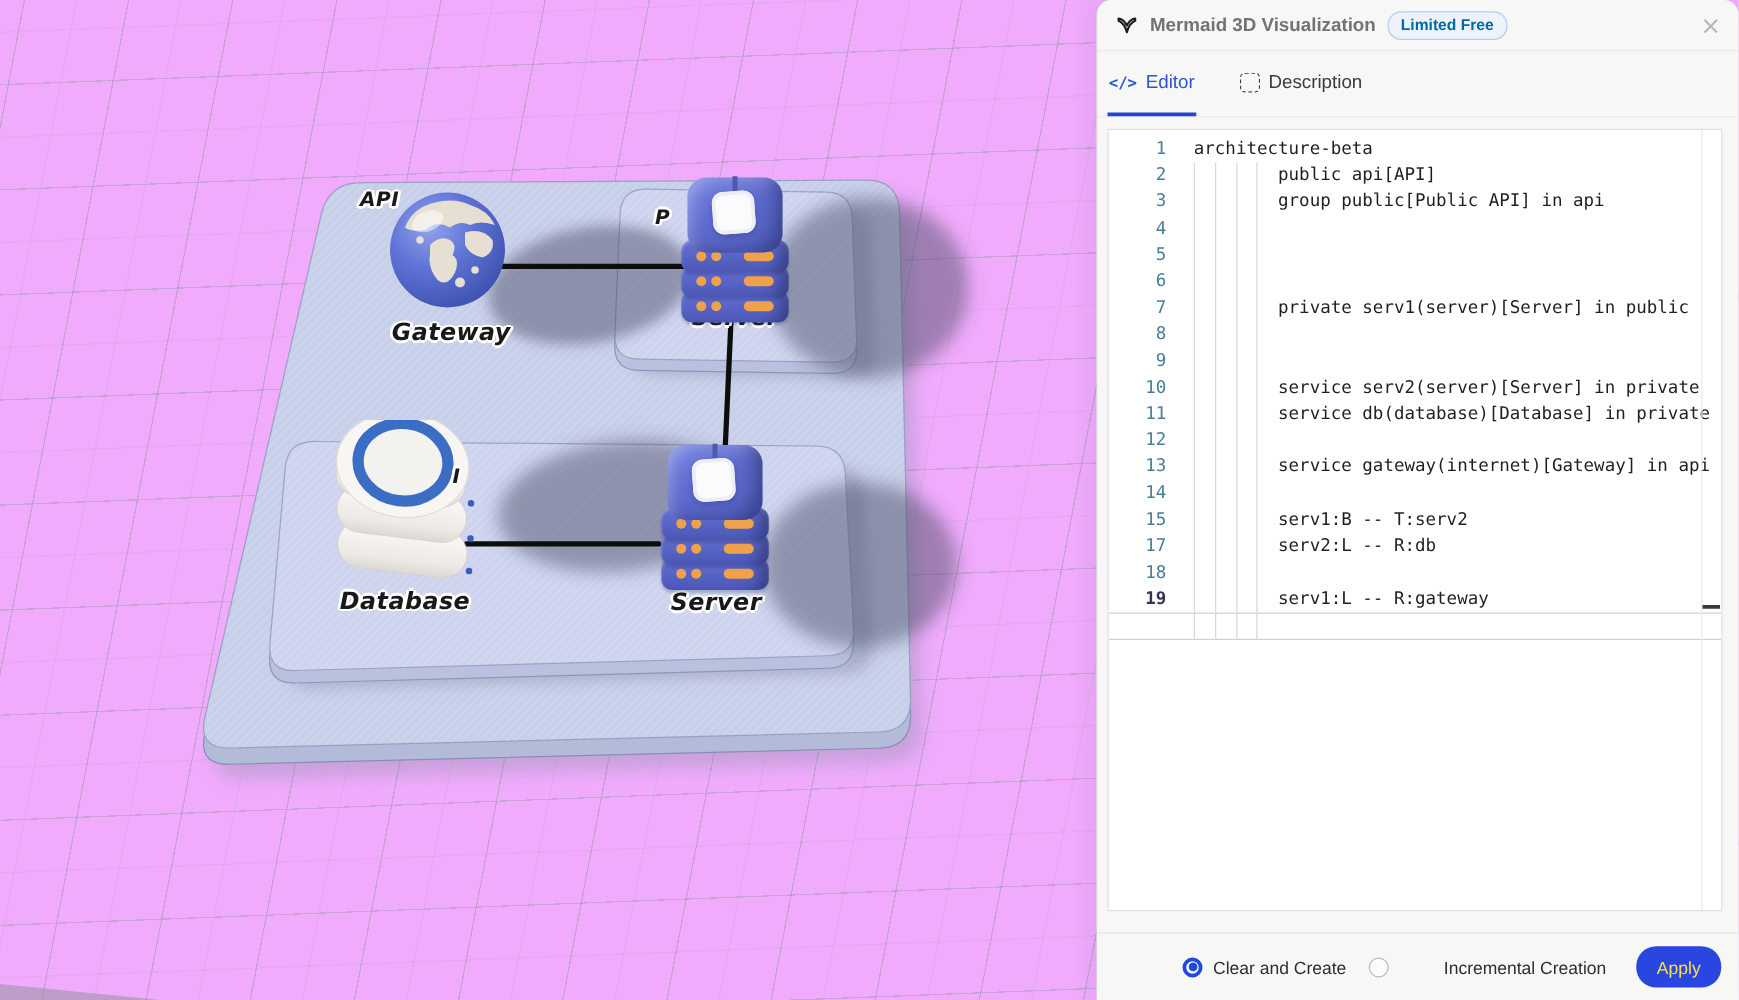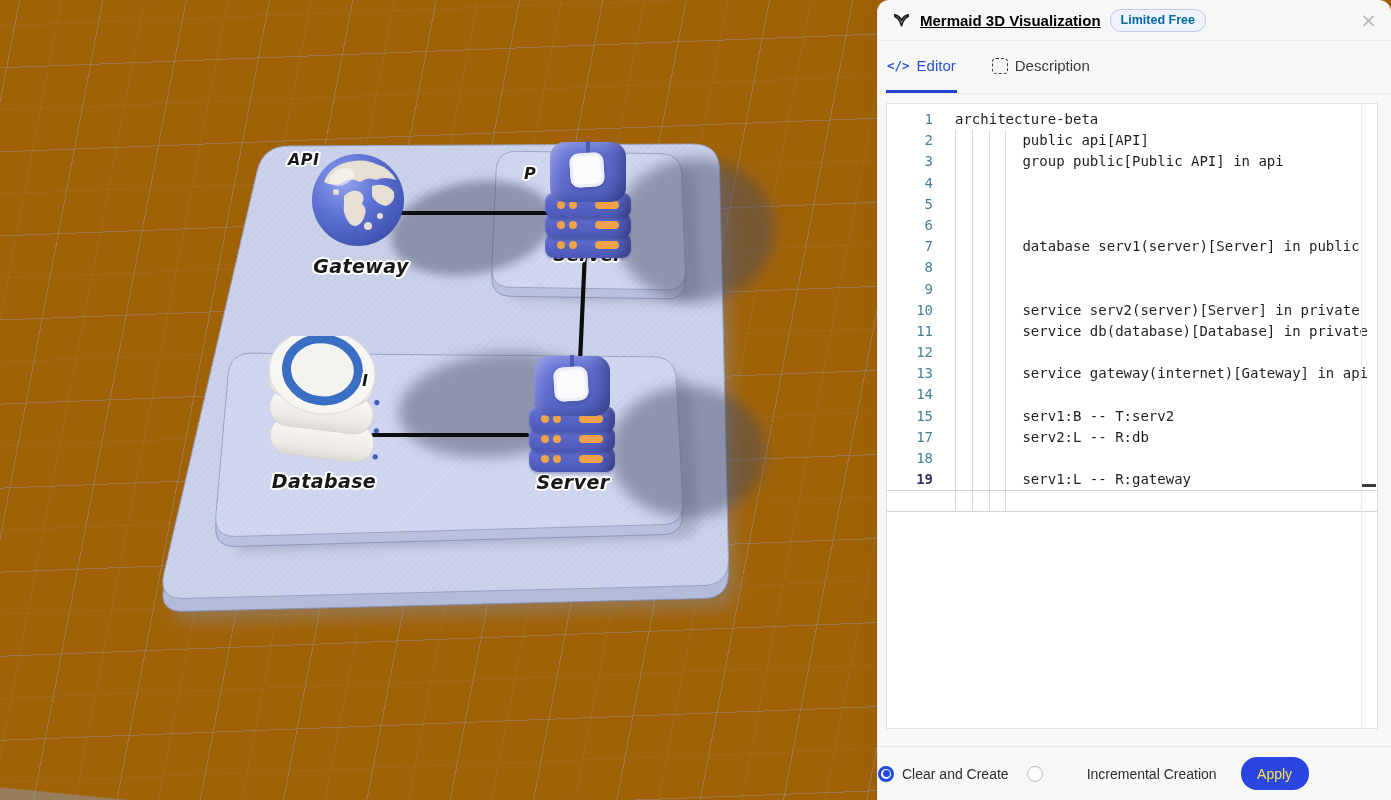--- a/index.html
+++ b/index.html
@@ -1,21 +1,21 @@
 <!DOCTYPE html>
 <html><head>
 <meta charset="utf-8">
 <style>
   html,body{margin:0;padding:0;}
   body{
     width:1391px;height:800px;position:relative;overflow:hidden;
     font-family:"Liberation Sans",sans-serif;background:#f1f0ee;
   }
   
-  .canvas{position:absolute;inset:0;overflow:hidden;background:#a16207;}
+  .canvas{position:absolute;inset:0;overflow:hidden;background:#f0abfc;}
   .grid{
     position:absolute;left:-500px;top:-420px;width:2700px;height:1800px;
     background-image:
       repeating-linear-gradient(90deg, rgba(148,151,163,.40) 0 1px, transparent 1px 84px),
       repeating-linear-gradient(0deg,  rgba(148,151,163,.34) 0 1px, transparent 1px 84px),
       repeating-linear-gradient(90deg, rgba(148,151,163,.14) 0 1px, transparent 1px 42px),
       repeating-linear-gradient(0deg,  rgba(148,151,163,.12) 0 1px, transparent 1px 42px);
     transform:rotate(-2.2deg) skewX(-13deg);
   }
   .scene{position:absolute;left:0;top:0;}
@@ -63,21 +63,21 @@
     background:#4d5ab0;border-radius:0 0 3px 3px;}
   .top-unit::after{content:"";position:absolute;left:20px;top:11px;width:34px;height:34px;background:#fbfbfd;
     border-radius:9px;transform:rotate(-4deg);
     box-shadow:0 2px 4px rgba(30,35,80,.25),inset 0 0 0 3px #eceef6;}
   
   .panel{position:absolute;left:877px;top:0;right:0;bottom:0;background:#f7f7f6;
     border-radius:12px 12px 0 0;box-shadow:-6px 0 16px rgba(60,60,80,.07);
     border-left:1px solid #e7e7e7;box-sizing:border-box;}
   .p-header{height:40px;display:flex;align-items:center;gap:9px;padding:0 14px;
     border-bottom:1px solid #e9e9e8;}
-  .p-title{font-size:15px;font-weight:700;color:#000000;white-space:nowrap;text-decoration:underline;}
+  .p-title{font-size:15px;font-weight:700;color:#737373;white-space:nowrap;}
   .badge{font-size:12.5px;font-weight:700;color:#0369a1;background:#edf2fd;
     border:1px solid #bccaf3;border-radius:11px;padding:2px 10px 3px;line-height:16px;}
   .close-x{margin-left:auto;font-size:20px;color:#b8b8b8;line-height:20px;cursor:pointer;
     font-family:"DejaVu Sans",sans-serif;}
   .p-tabs{height:52px;display:flex;align-items:stretch;gap:34px;padding:0 0 0 8px;
     border-bottom:1px solid #ececeb;}
   .tab{display:flex;align-items:center;gap:7px;font-size:15px;color:#3a3a3a;cursor:pointer;
     border-bottom:3px solid transparent;padding:0 1px;}
   .tab.active{color:#2a53d8;border-bottom-color:#2443d4;font-weight:500;}
   .tab-code-icon{font-family:"DejaVu Sans Mono",monospace;font-size:12.5px;font-weight:700;color:#2a53d8;}
@@ -93,21 +93,21 @@
   .cm-gutter-num.active{color:#34345e;font-weight:700;}
   .cm-code{margin-left:16px;white-space:pre;}
   .guide{position:absolute;top:26px;height:382px;width:1px;background:#d9d9d9;z-index:0;}
   .g0{left:68px;} .g1{left:85px;} .g2{left:102px;} .g3{left:118px;}
   .active-line{position:absolute;left:0;right:0;height:22px;z-index:0;
     border-top:1px solid #d2d2d2;border-bottom:1px solid #d2d2d2;box-sizing:border-box;}
   .cm-scrollbar{position:absolute;top:0;bottom:0;right:15px;width:1px;background:#eaeaea;z-index:2;}
   .cm-cursor{position:absolute;right:1px;top:380px;width:14px;height:3px;background:#3a3a3a;z-index:3;}
   
   .p-footer{position:absolute;left:0;right:0;bottom:0;height:54px;background:#f7f7f6;
-    border-top:1px solid #e4e4e3;display:flex;align-items:center;
+    border-top:1px solid #e4e4e3;display:flex;align-items:center;justify-content:flex-end;
     gap:8px;padding-right:14px;box-sizing:border-box;}
   .radio{width:16px;height:16px;border-radius:50%;box-sizing:border-box;flex:none;position:relative;cursor:pointer;}
   .radio.sel{border:3px solid #1f49df;background:#fff;}
   .radio.sel::after{content:"";position:absolute;left:50%;top:50%;width:7px;height:7px;margin:-3.5px 0 0 -3.5px;
     border-radius:50%;background:#1f49df;}
   .radio.unsel{border:1.5px solid #bdbdbd;background:#fcfcfc;}
   .radio-label{font-size:14px;color:#2e2e2e;margin-right:10px;cursor:pointer;}
   .radio-label.last{margin-right:16px;margin-left:36px;}
   .apply-btn{width:68px;height:33px;border:none;border-radius:16px;background:#2946e1;color:#fde047;
     font-size:14px;font-family:"Liberation Sans",sans-serif;cursor:pointer;}
@@ -309,21 +309,21 @@
     <div class="cm-code"></div>
   </div>
 
   <div class="cm-row">
     <div class="cm-gutter-num">6</div>
     <div class="cm-code"></div>
   </div>
 
   <div class="cm-row">
     <div class="cm-gutter-num">7</div>
-    <div class="cm-code">        database serv1(server)[Server] in public</div>
+    <div class="cm-code">        private serv1(server)[Server] in public</div>
   </div>
 
   <div class="cm-row">
     <div class="cm-gutter-num">8</div>
     <div class="cm-code"></div>
   </div>
 
   <div class="cm-row">
     <div class="cm-gutter-num">9</div>
     <div class="cm-code"></div>

